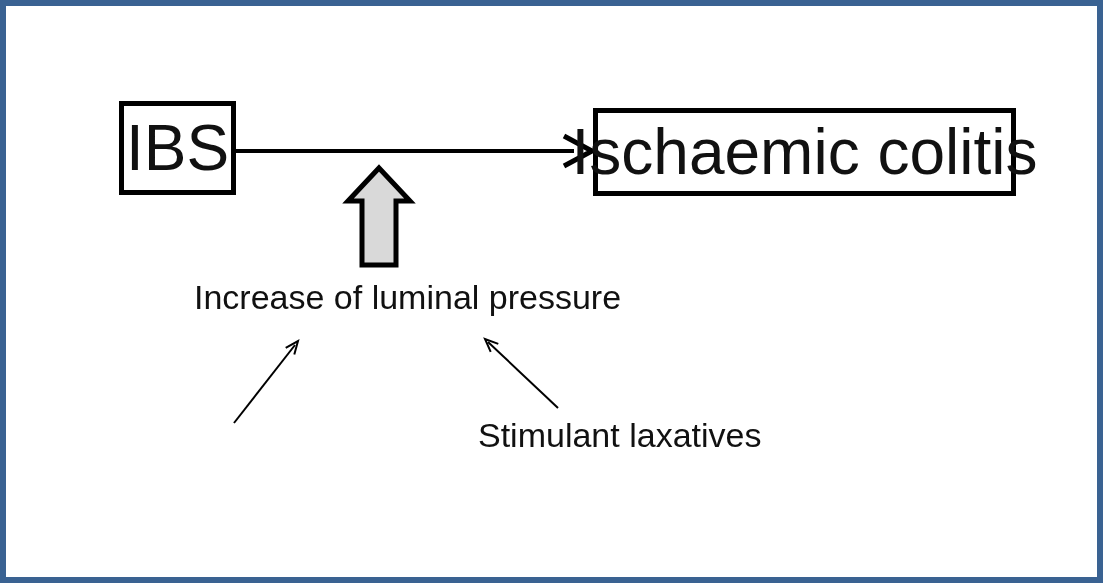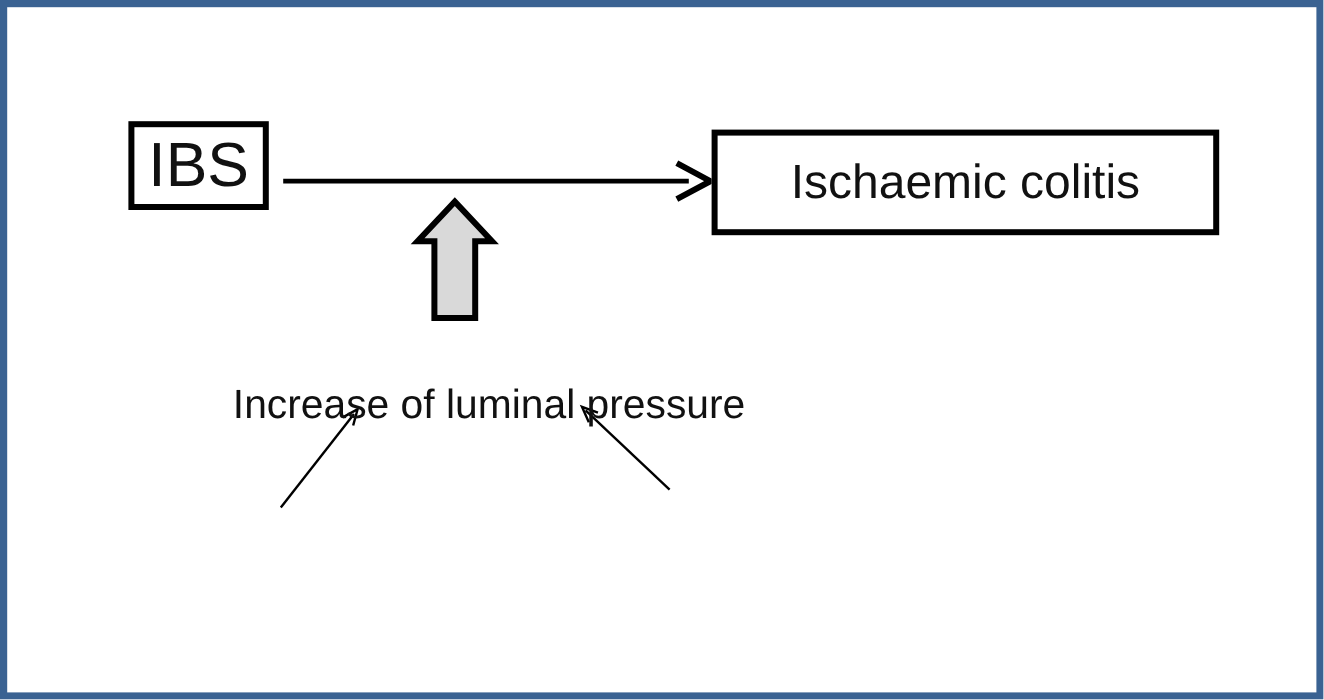--- a/index.html
+++ b/index.html
@@ -22,40 +22,40 @@
     position: absolute;
     box-sizing: border-box;
     border: 5px solid var(--shape-outline, #000000);
     background: var(--background, #ffffff);
     display: flex;
     align-items: center;
     justify-content: center;
     white-space: nowrap;
   }
   .node-ibs {
-    left: 101px;
+    left: 113px;
     top: 95px;
     width: 117px;
-    height: 74px;
-    font-size: 52px;
+    height: 94px;
+    font-size: 64px;
   }
   .node-outcome {
     left: 587px;
     top: 102px;
     width: 423px;
     height: 88px;
-    font-size: 40px;
+    font-size: 64px;
   }
   .lbl {
     position: absolute;
     font-size: 34px;
     line-height: 45px;
     white-space: nowrap;
   }
-  .lbl-mechanism   { left: 188px; top: 269px; margin-top: 40px; }
+  .lbl-mechanism   { left: 188px; top: 269px; }
   .lbl-colonoscopy { left: 136px; top: 420px; }
   .lbl-meds        { left: 472px; top: 407px; }
   svg.arrows {
     position: absolute;
     left: 0;
     top: 0;
     width: 1103px;
     height: 583px;
     pointer-events: none;
   }
@@ -105,15 +105,16 @@
   </div>
 
   <div class="node node-outcome">
     <span>Ischaemic colitis</span>
   </div>
 
   <div class="lbl lbl-mechanism">Increase of luminal pressure</div>
 
 
   <div class="lbl lbl-meds">
+    <div>Stimulant laxatives</div>
   </div>
 
 </div>
 
 </body></html>

